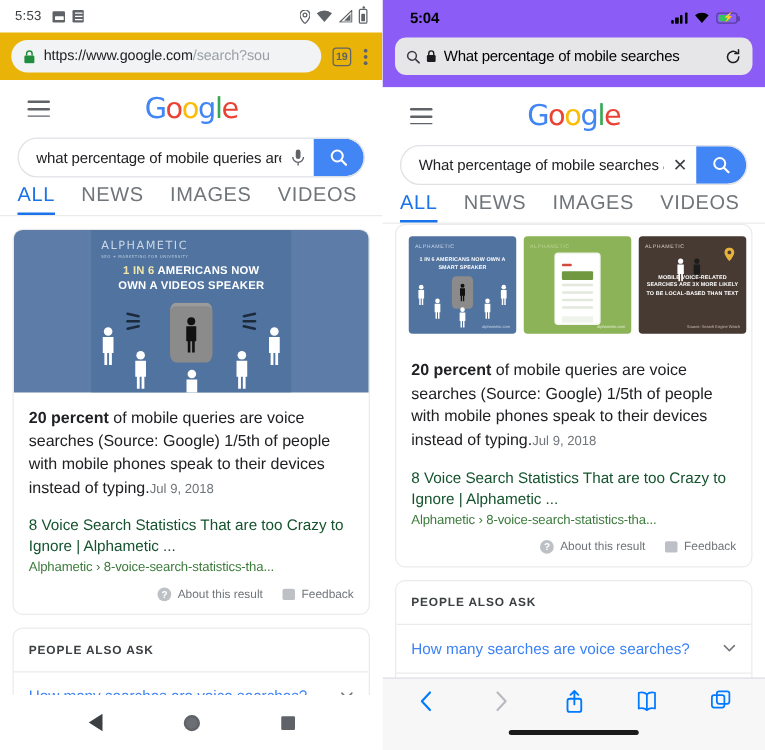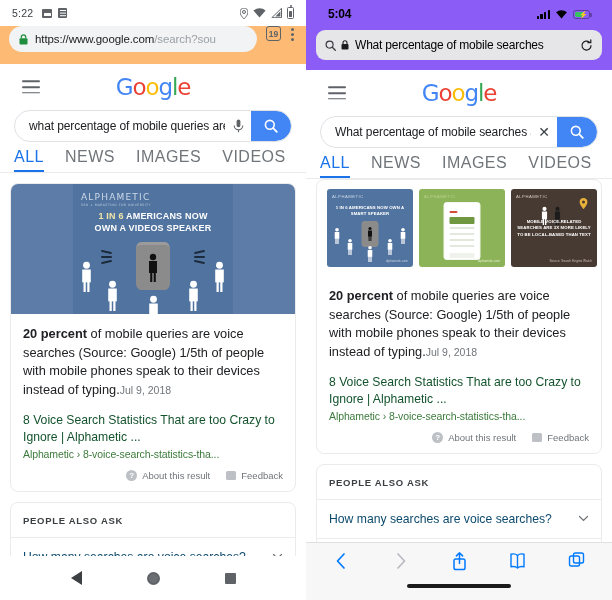--- a/index.html
+++ b/index.html
@@ -39,21 +39,21 @@
   .sig-ico { width: 11px; height: 10px; }
   .bat-ico { width: 7px; height: 12px; border: 1.2px solid #5f6368; border-radius: 1.5px; position: relative; }
   .bat-ico::before {
     content:""; position:absolute; top:-3px; left:1.6px; width:2.4px; height:1.6px; background:#5f6368; border-radius:1px;
   }
   .bat-ico::after {
     content:""; position:absolute; left:0.6px; right:0.6px; bottom:0.6px; height:60%; background:#5f6368; border-radius:.5px;
   }
 
   .and-omnibox {
-    height: 38px; display: flex; padding: 0 9px 0 9px; background: #fdba74;
+    height: 38px; display: flex; align-items: center; padding: 0 9px 0 9px; background: #eab308;
   }
   .url-pill {
     flex: 1; height: 26px; background: #f1f3f4; border-radius: 13px;
     display: flex; align-items: center; padding: 0 10px; overflow: hidden;
   }
   .lock-ico { width: 9px; height: 11px; flex: none; margin-right: 7px; }
   .url-text {
     font-size: 11.5px; color: #202124; white-space: nowrap; overflow: hidden;
     letter-spacing: -0.1px;
   }
@@ -166,21 +166,21 @@
     font-size: 8px; display: flex; align-items: center; justify-content: center; font-weight: bold;
   }
   .fb-ico { width: 10px; height: 9px; background: #bdc1c6; border-radius: 1.5px; }
 
   .paa-head {
     padding: 12px 12px 11px 12px; font-size: 9.5px; font-weight: bold;
     color: #3c4043; letter-spacing: .7px; border-bottom: 1px solid #ebebeb;
   }
   .paa-row {
     padding: 12px 12px; display: flex; align-items: center; justify-content: space-between;
-    font-size: 12.2px; color: #0c4a6e; border-bottom: 1px solid #ebebeb;
+    font-size: 12.2px; color: #3b82f6; border-bottom: 1px solid #ebebeb;
   }
   .paa-row:last-child { border-bottom: none; }
   .chev { width: 11px; height: 11px; flex: none; }
 
   
   .and-navbar {
     position: absolute; left: 0; right: 0; bottom: 0; height: 44px; background: #ffffff;
     display: flex; align-items: center; justify-content: space-around; padding: 0 38px;
   }
   .nav-back { width: 0; height: 0; border-top: 7px solid transparent; border-bottom: 7px solid transparent; border-right: 11px solid #3c4043; }
@@ -263,21 +263,21 @@
   .tb-ico { width: 19px; height: 20px; }
 </style>
 </head>
 <body>
 
 <div class="stage">
 
   <div class="panel panel-android">
 
     <div class="and-status">
-      <span class="and-clock">5:22</span>
+      <span class="and-clock">5:53</span>
       <span class="and-status-left-icons">
         <span class="sq-ico"></span>
         <span class="sq-ico2"></span>
       </span>
       <span class="and-status-right">
         <svg class="pin-ico" viewBox="0 0 8 11">
           <path d="M4 0C1.8 0 0 1.8 0 4c0 3 4 7 4 7s4-4 4-7c0-2.2-1.8-4-4-4zm0 5.5A1.5 1.5 0 114 2.5a1.5 1.5 0 010 3z" fill="none" stroke="#5f6368" stroke-width="1"></path>
         </svg>
         <svg class="wifi-ico" viewBox="0 0 13 10">
           <path d="M6.5 9.6L0.4 2.6A9.4 9.4 0 0112.6 2.6z" fill="#5f6368"></path>

